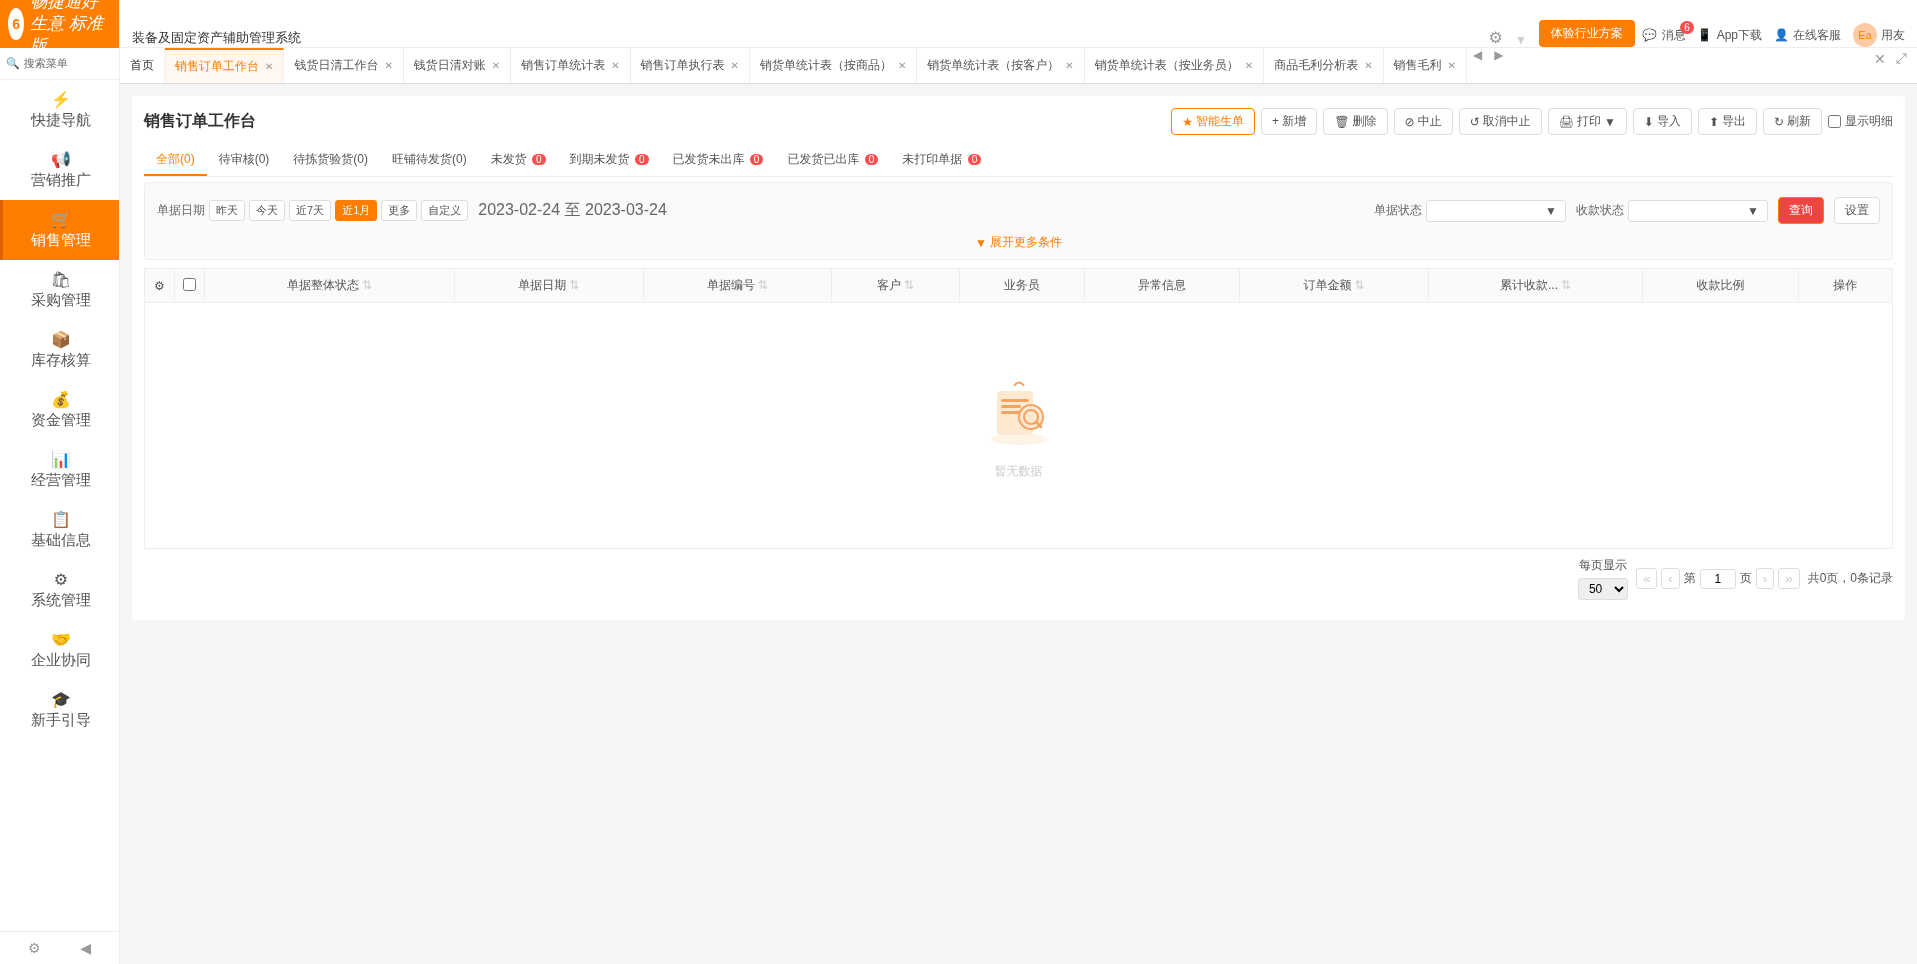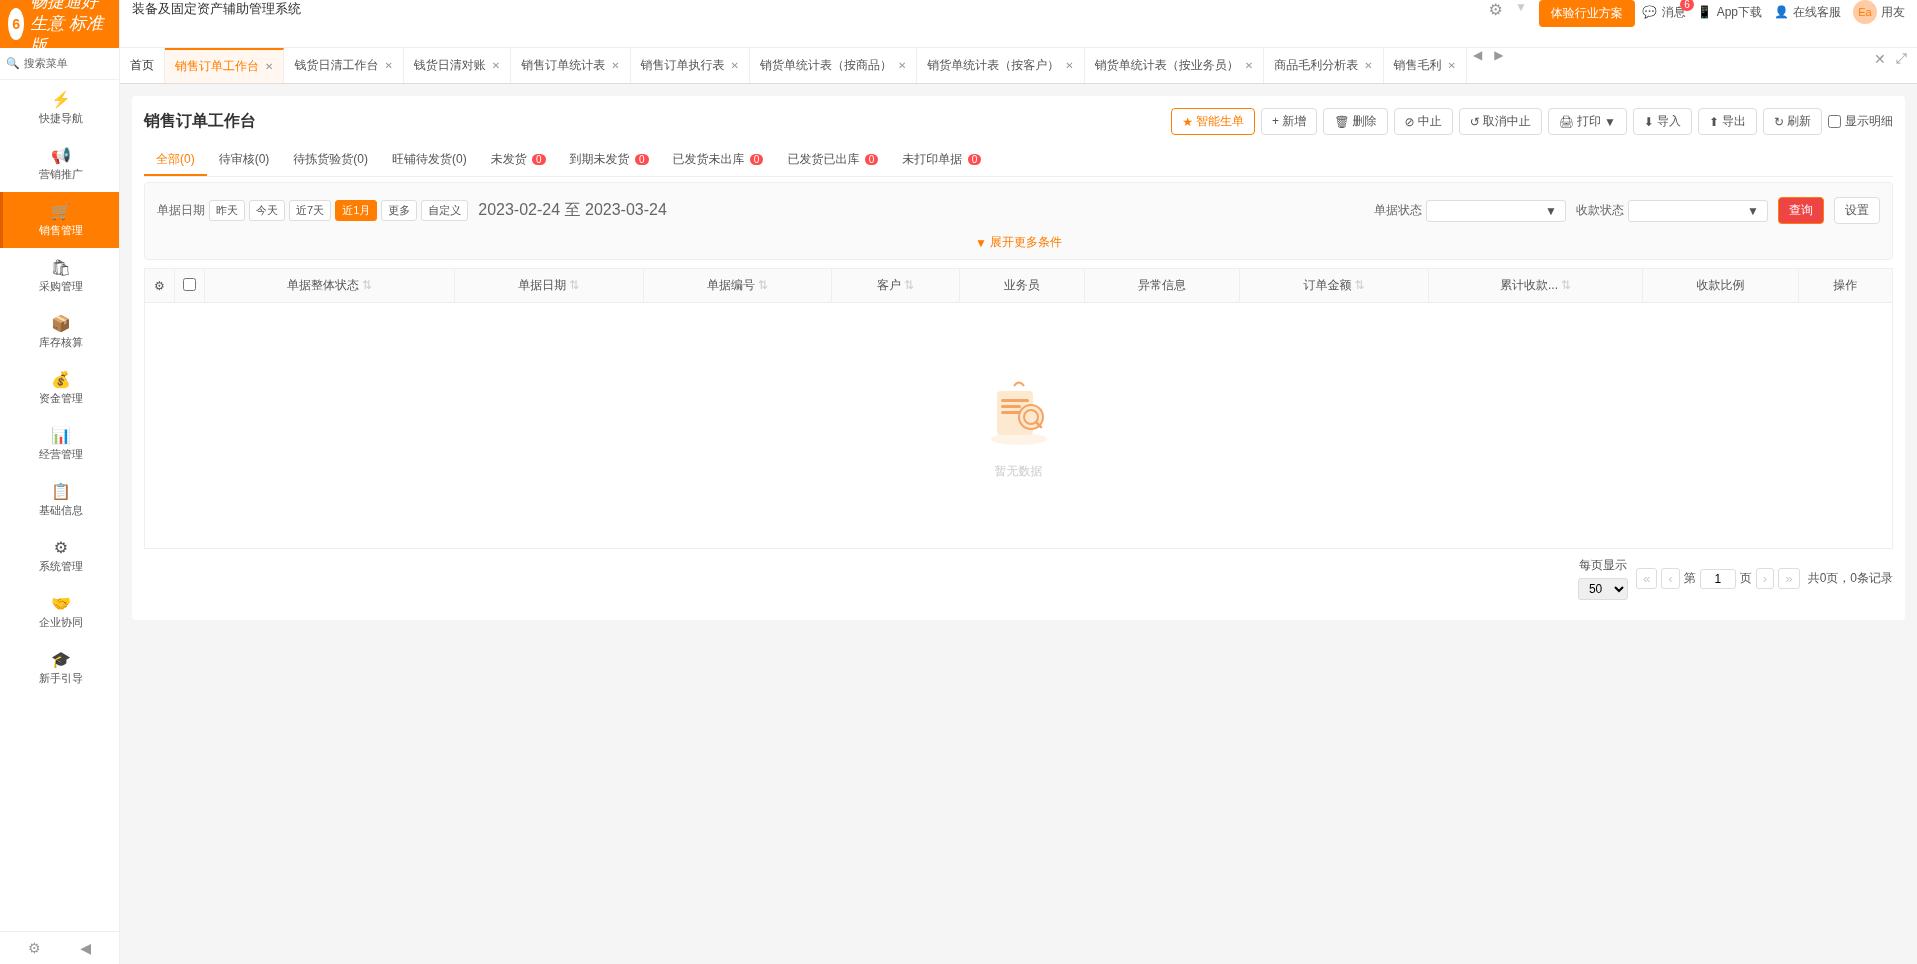--- a/index.html
+++ b/index.html
@@ -8,29 +8,29 @@
     
     .sidebar { width: 120px; background: #fff; display: flex; flex-direction: column; border-right: 1px solid #eee; flex-shrink: 0; }
     .sidebar-logo { background: #ff7d00; padding: 8px; display: flex; align-items: center; gap: 6px; height: 48px; }
     .sidebar-logo-icon { width: 32px; height: 32px; background: #fff; border-radius: 50%; display: flex; align-items: center; justify-content: center; color: #ff7d00; font-weight: bold; font-size: 14px; }
     .sidebar-logo-text { color: #fff; font-size: 17px; line-height: 1.3; font-style: italic; }
     .sidebar-search { padding: 8px 6px; display: flex; align-items: center; gap: 4px; cursor: pointer; color: #666; border-bottom: 1px solid #f0f0f0; }
     .sidebar-search span { font-size: 11px; }
     .sidebar-nav-item { display: flex; flex-direction: column; align-items: center; justify-content: center; padding: 10px 4px; cursor: pointer; color: #555; border-left: 3px solid transparent; transition: all 0.2s; min-height: 52px; }
     .sidebar-nav-item.active { background: #ff7d00; color: #fff; border-left-color: #e06000; }
     .sidebar-nav-item .nav-icon { font-size: 16px; margin-bottom: 2px; }
-    .sidebar-nav-item .nav-label { font-size: 11px; text-align: center; }
+    .sidebar-nav-item .nav-label { font-size: 15px; text-align: center; }
     .sidebar-bottom { margin-top: auto; display: flex; align-items: center; justify-content: space-around; padding: 8px; border-top: 1px solid #eee; }
     .sidebar-bottom-btn { color: #999; cursor: pointer; font-size: 14px; }
 
     
     .main { flex: 1; display: flex; flex-direction: column; overflow: hidden; }
 
     
-    .topbar { height: 48px; background: #fff; border-bottom: 1px solid #eee; display: flex; align-items: flex-start; padding: 0 12px; gap: 8px; flex-shrink: 0; }
+    .topbar { height: 48px; background: #fff; border-bottom: 1px solid #eee; display: flex; align-items: flex-end; padding: 0 12px; gap: 8px; flex-shrink: 0; }
     .topbar-title { font-size: 13px; color: #333; flex: 1; }
     .topbar-settings { color: #999; cursor: pointer; font-size: 16px; }
     .topbar-btn { background: #ff7d00; color: #fff; border: none; border-radius: 4px; padding: 5px 12px; font-size: 12px; cursor: pointer; }
     .topbar-right { display: flex; align-items: center; gap: 12px; margin-left: auto; }
     .topbar-right-item { display: flex; align-items: center; gap: 4px; color: #555; cursor: pointer; font-size: 12px; position: relative; }
     .badge { background: #ff4d4f; color: #fff; border-radius: 10px; font-size: 10px; padding: 1px 4px; position: absolute; top: -6px; right: -8px; }
     .topbar-avatar { width: 24px; height: 24px; background: #ffcba4; border-radius: 50%; display: flex; align-items: center; justify-content: center; font-size: 11px; color: #ff7d00; }
 
     
     .tabbar { background: #fff; border-bottom: 1px solid #ddd; display: flex; align-items: flex-start; overflow: hidden; flex-shrink: 0; height: 36px; }

